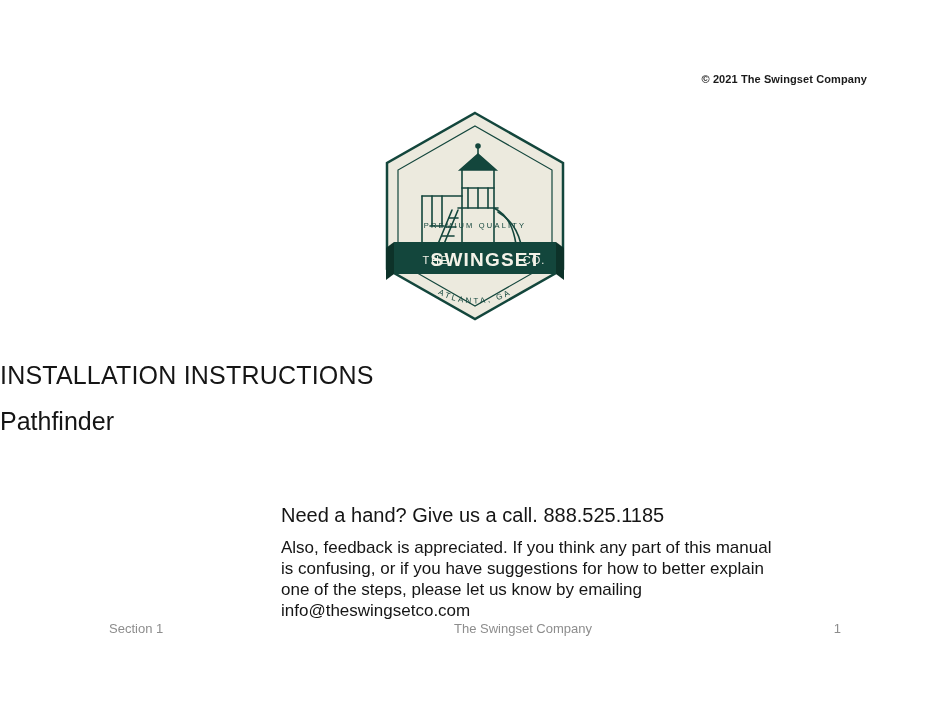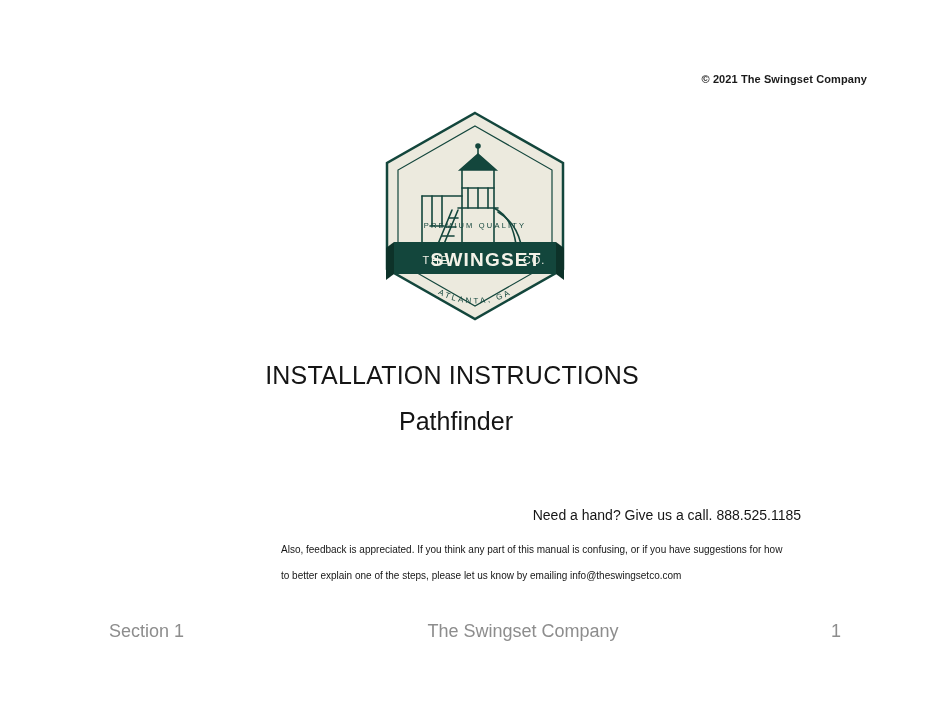--- a/index.html
+++ b/index.html
@@ -52,68 +52,65 @@
   .logo svg {
     display: block;
   }
 
   
   .title-block {
     position: absolute;
     top: 358px;
     left: 0;
     width: 904px;
-    text-align: center;
   }
   .title-main {
     font-size: 25px;
     line-height: 34px;
     font-weight: normal;
     color: #151515;
     letter-spacing: 0.2px;
   }
   .title-sub {
     font-size: 25px;
     line-height: 34px;
     font-weight: normal;
     color: #151515;
     margin-top: 12px;
-    padding-left: 8px;
   }
 
   
   .help-block {
     position: absolute;
     top: 503px;
     left: 281px;
     width: 520px;
   }
   .help-head {
-    font-size: 14px;
+    font-size: 20px;
     line-height: 24px;
     color: #151515;
-    text-align: right;
   }
   .help-body {
     margin-top: 10px;
-    font-size: 10px;
-    line-height: 26px;
+    font-size: 17px;
+    line-height: 21px;
     color: #151515;
     max-width: 505px;
   }
 
   
   .footer {
     position: absolute;
     left: 0;
     top: 621px;
     width: 950px;
     height: 22px;
     color: #8d8d8d;
-    font-size: 18px;
+    font-size: 13px;
   }
   .footer-left {
     position: absolute;
     left: 109px;
     top: 0;
   }
   .footer-center {
     position: absolute;
     left: 0;
     width: 950px;

